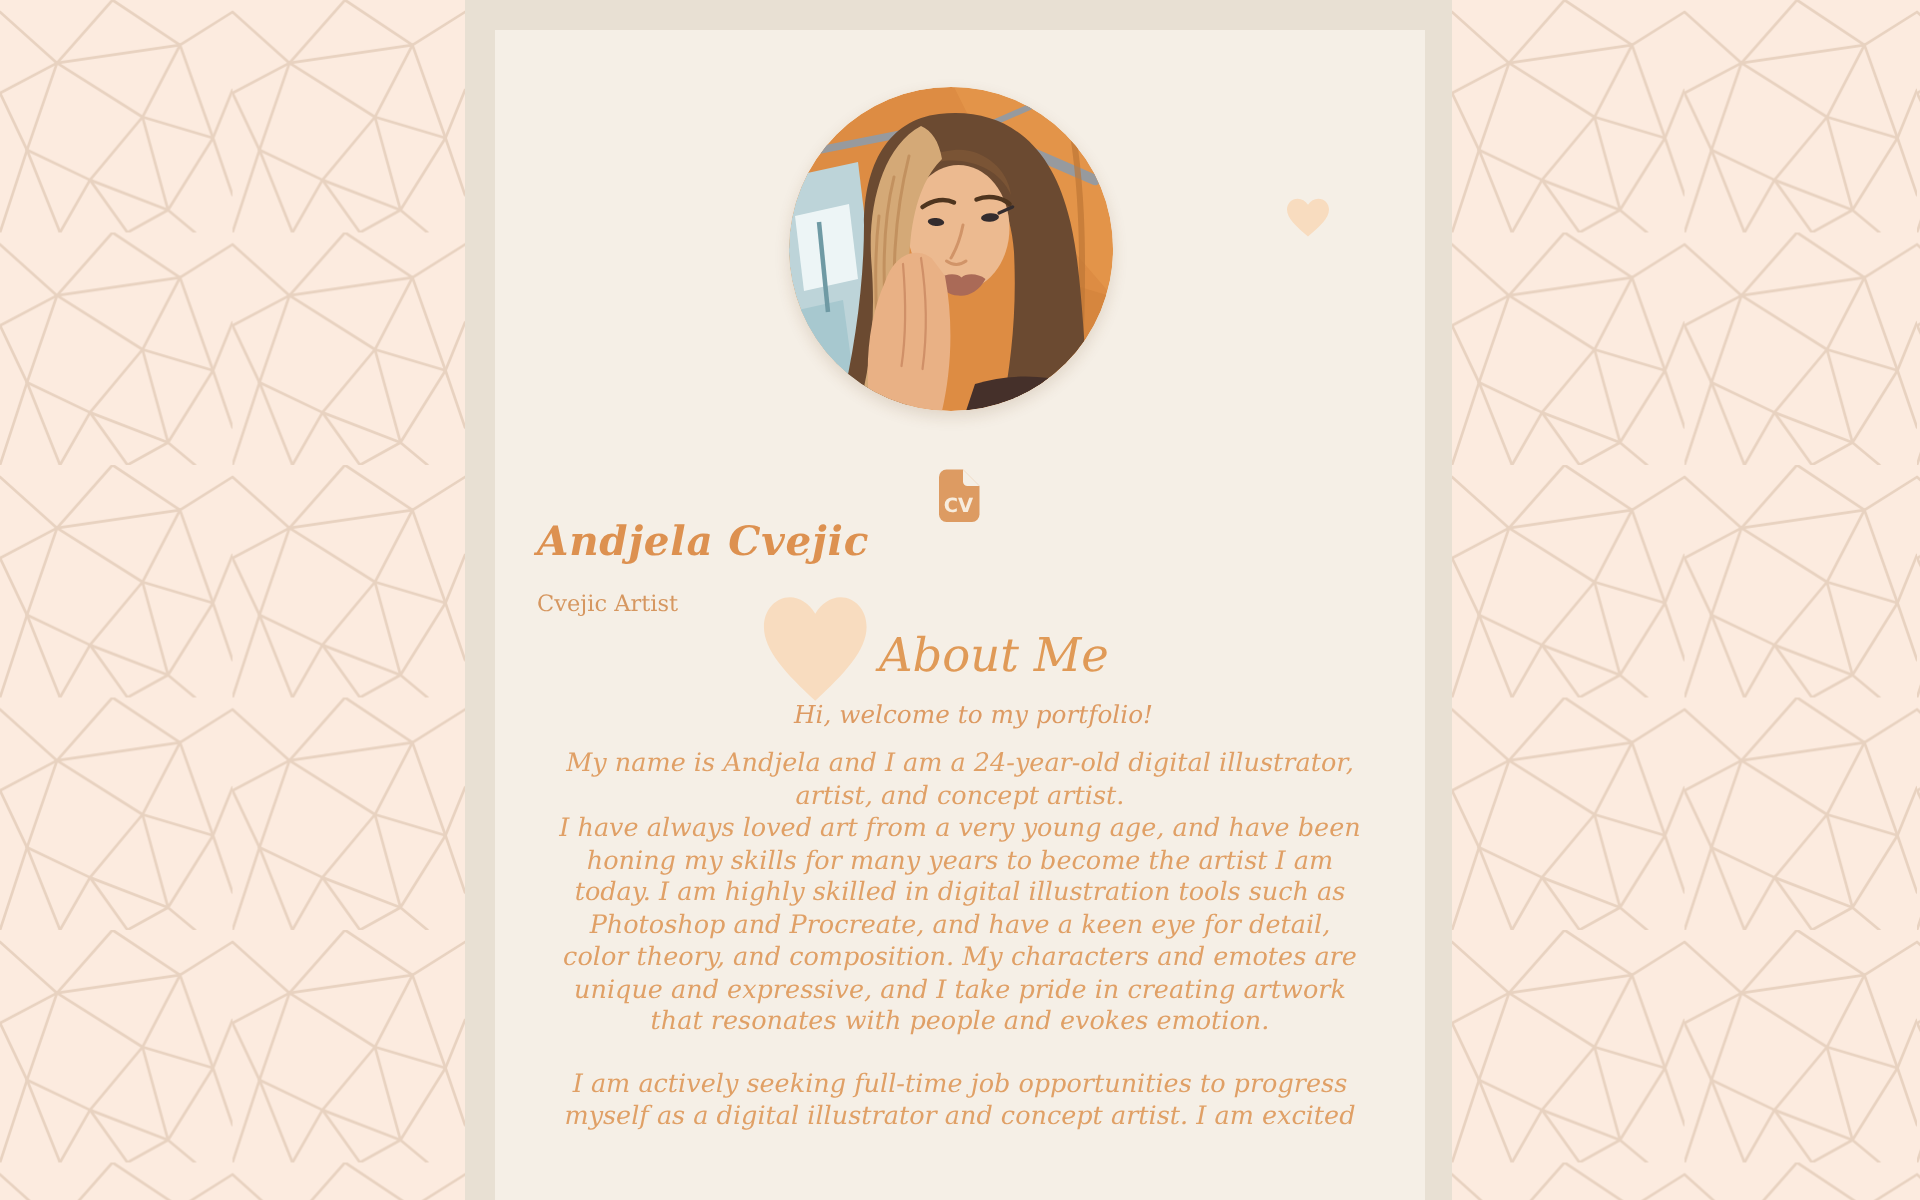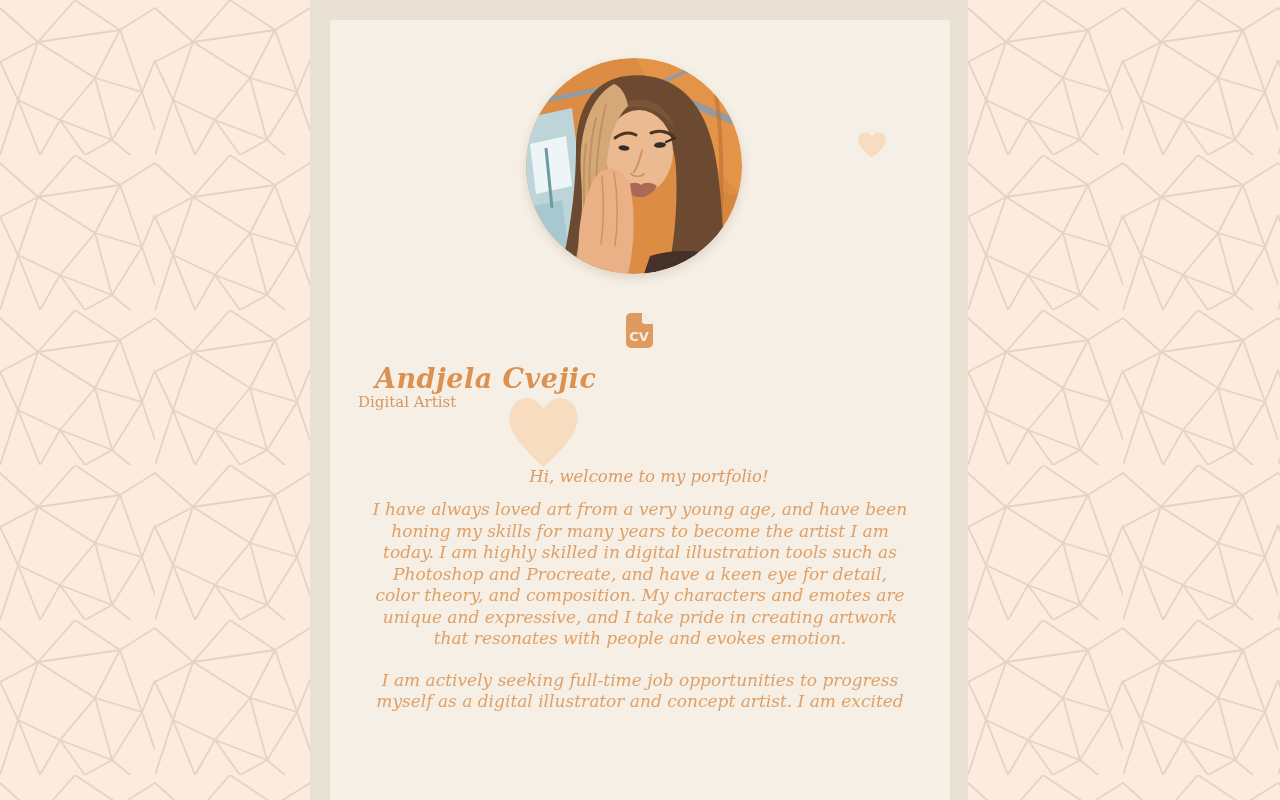--- a/index.html
+++ b/index.html
@@ -205,28 +205,30 @@
       <path d="M17,1 l11,11 h-8 a3,3 0 0 1 -3,-3 Z" fill="#f5efe6"></path>
       <text x="14" y="29" font-size="13" font-weight="bold" fill="#f7ecdd" text-anchor="middle" font-family="DejaVu Sans, sans-serif">CV</text>
     </svg>
   </button>
 
   <svg class="heart-small" viewBox="0 0 32 30" xmlns="http://www.w3.org/2000/svg">
     <path d="M16 28.5 C7.5 21.5 1 15.5 1 9.3 C1 4.9 4.4 1.6 8.6 1.6 C11.5 1.6 14.2 3.2 16 5.9
              C17.8 3.2 20.5 1.6 23.4 1.6 C27.6 1.6 31 4.9 31 9.3 C31 15.5 24.5 21.5 16 28.5 Z" fill="#f8dcbf"></path>
   </svg>
 
-  <h1 class="name" style="margin:17px;">Andjela Cvejic</h1>
-  <div class="role">Digital Artist</div>
+  <h1 class="name" style="margin:0;">Andjela Cvejic</h1>
+  <div class="role">Cvejic Artist</div>
 
   <svg class="heart-big" viewBox="0 0 32 30" preserveAspectRatio="none" xmlns="http://www.w3.org/2000/svg">
     <path d="M16 28.5 C7.5 21.5 1 15.5 1 9.3 C1 4.9 4.4 1.6 8.6 1.6 C11.5 1.6 14.2 3.2 16 5.9
              C17.8 3.2 20.5 1.6 23.4 1.6 C27.6 1.6 31 4.9 31 9.3 C31 15.5 24.5 21.5 16 28.5 Z" fill="#f8dcbf"></path>
   </svg>
 
+  <h2 class="about-heading" style="margin:0; font-weight:normal;">About Me</h2>
   <div class="greeting">Hi, welcome to my portfolio!</div>
 
   <div class="about-text">
+    <p class="para">My name is Andjela and I am a 24-year-old digital illustrator, artist, and concept artist.</p>
     <p class="para">I have always loved art from a very young age, and have been honing my skills for many years to become the artist I am today. I am highly skilled in digital illustration tools such as Photoshop and Procreate, and have a keen eye for detail, color theory, and composition. My characters and emotes are unique and expressive, and I take pride in creating artwork that resonates with people and evokes emotion.</p>
     <p class="para para-gap">I am actively seeking full-time job opportunities to progress myself as a digital illustrator and concept artist. I am excited</p>
   </div>
 
 </div>
 
 </body></html>

